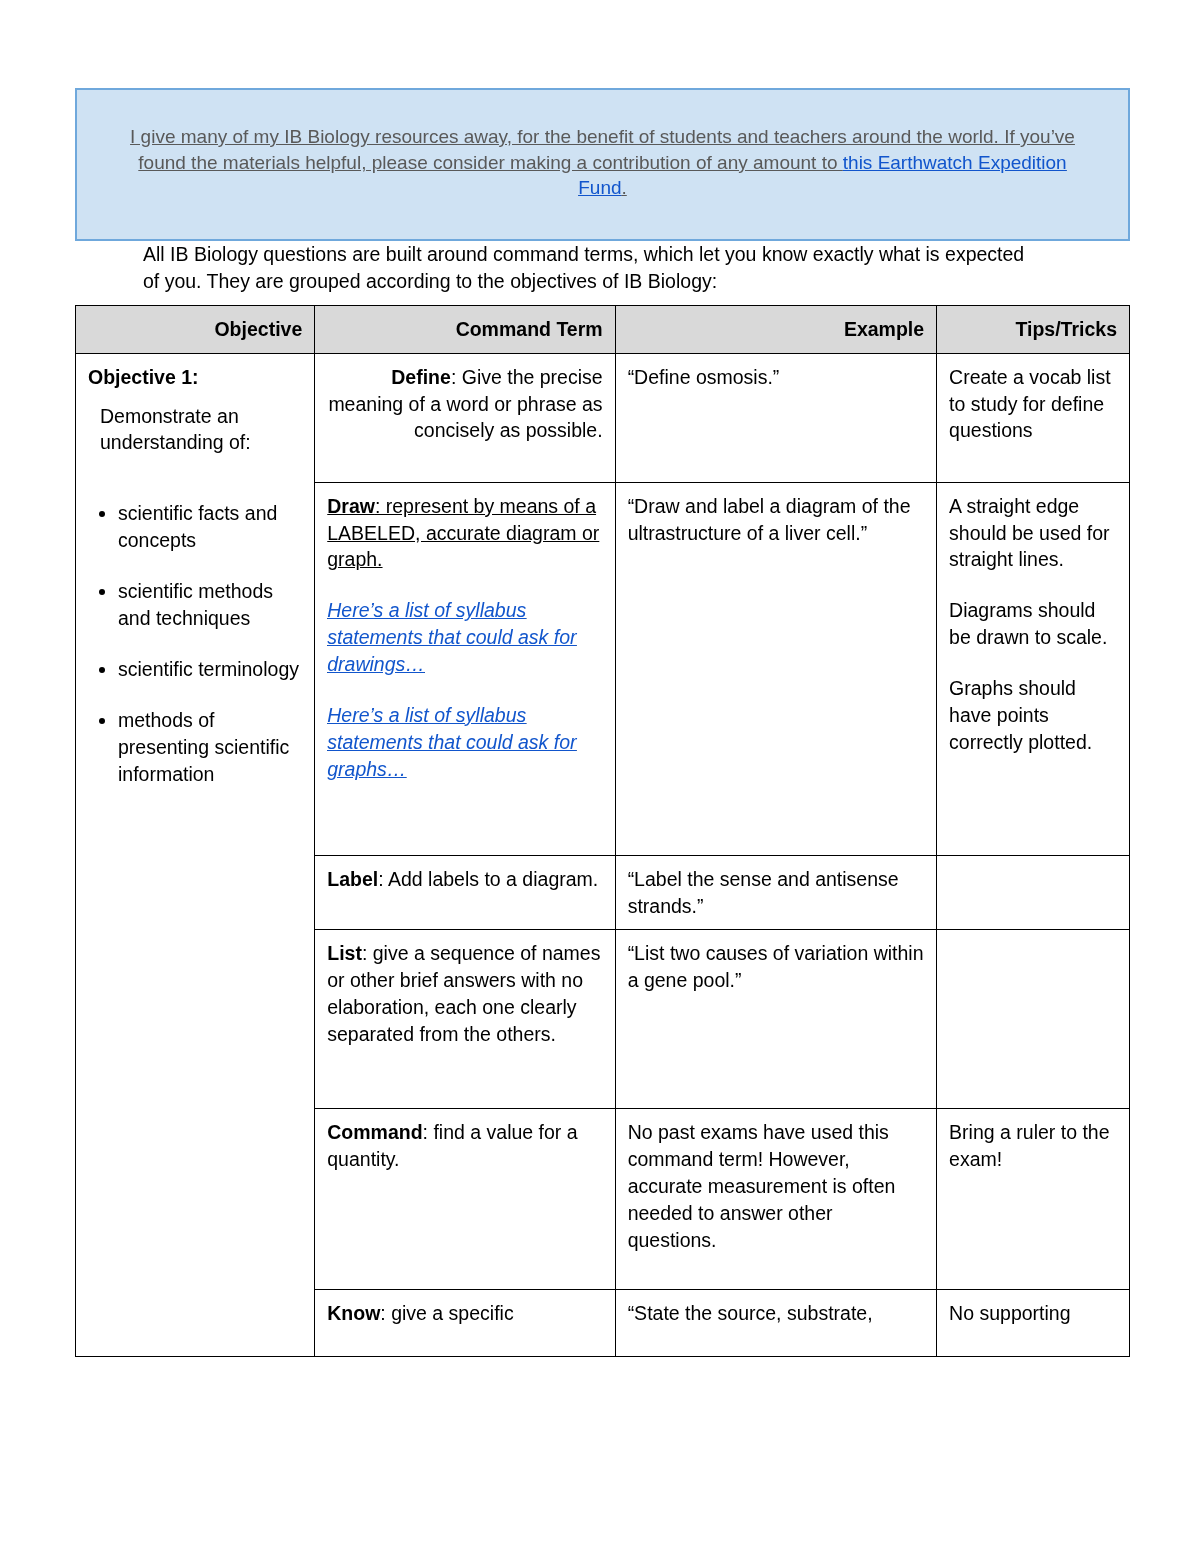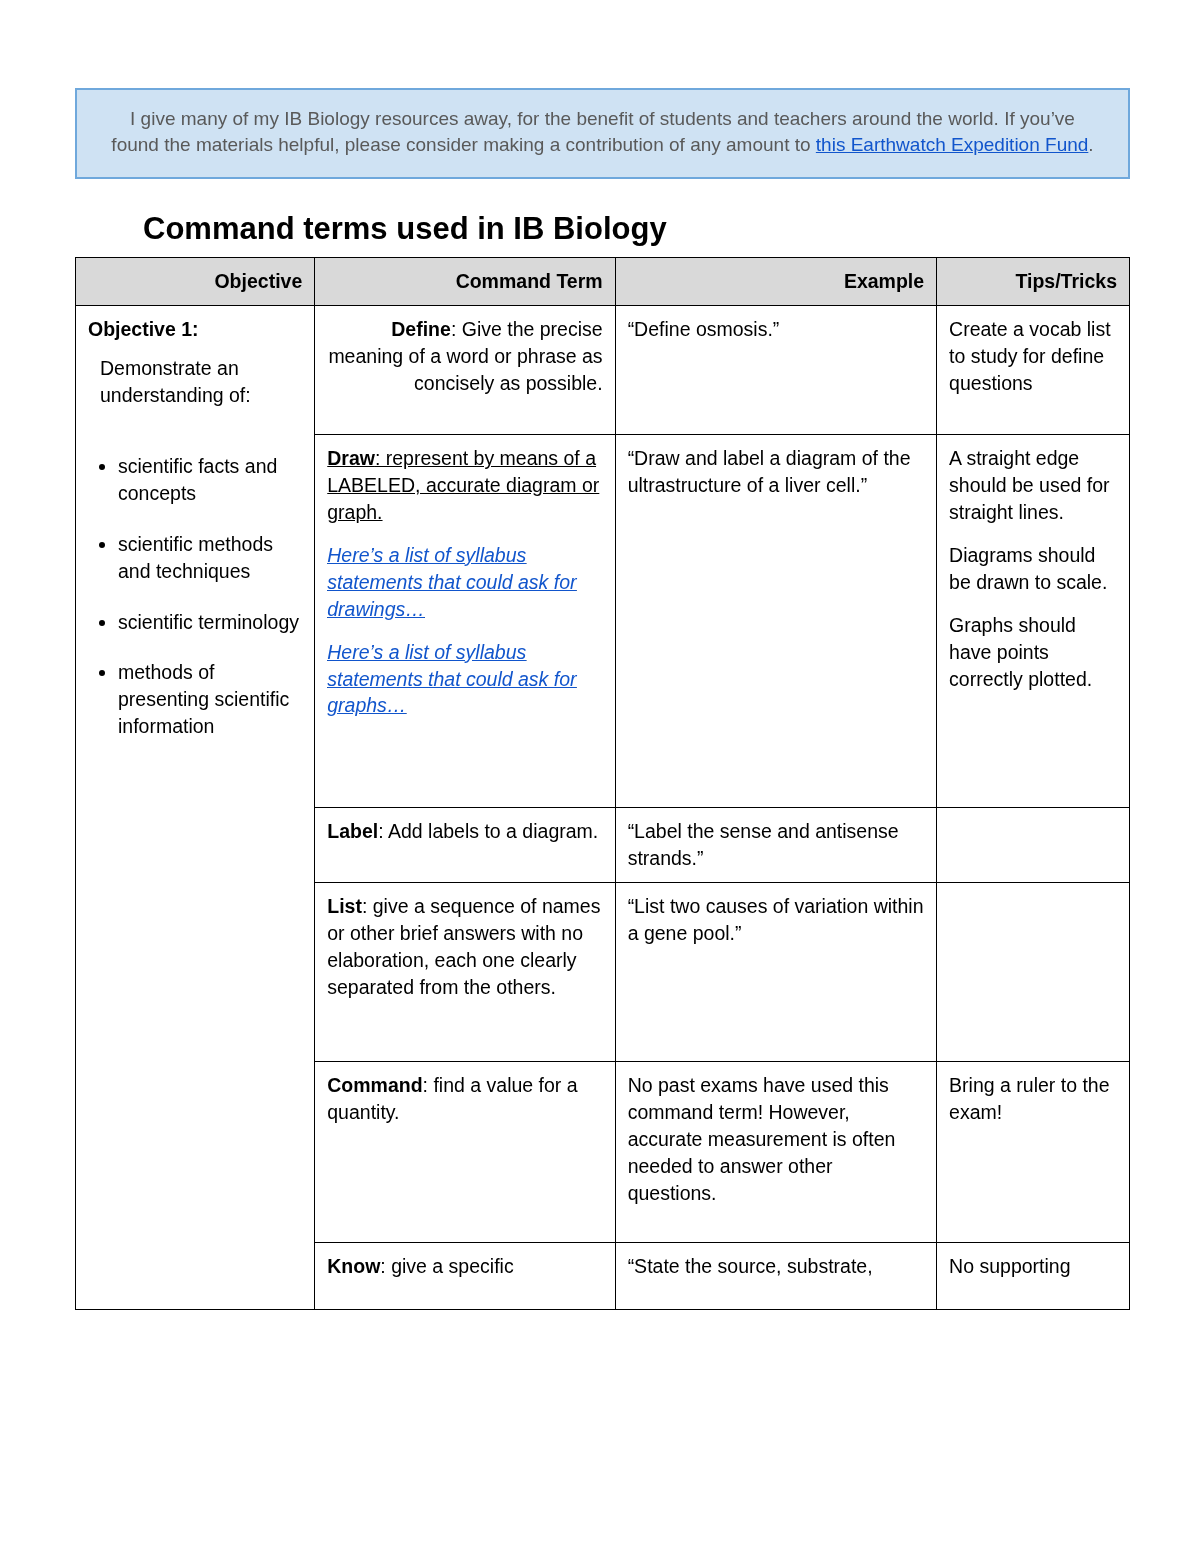--- a/index.html
+++ b/index.html
@@ -19,21 +19,21 @@
   }
   
   .notice-box {
     border: 2px solid var(--notice-border, #6fa8dc);
     background: var(--notice-bg, #cfe2f3);
     text-align: center;
     padding: 16px 30px 20px 30px;
     font-size: 19px;
     line-height: 1.35;
   }
-  .notice-line1 { margin: 0; color: #595959; }
+  .notice-line1 { margin: 18px; color: #595959; text-decoration: underline; }
   .notice-line2 { margin: 26px 0 0 0; color: #3d3d3d; font-style: italic; }
   .doc-link {
     color: var(--link, #1155cc);
     text-decoration: underline;
     cursor: pointer;
   }
   
   .heading {
     margin: 32px 0 6px 68px;
     font-size: 31px;
@@ -64,21 +64,21 @@
     font-size: 19.5px;
     line-height: 1.38;
     word-wrap: break-word;
   }
   .terms-table th {
     background: var(--header-bg, #d9d9d9);
     text-align: right;
     font-weight: 700;
   }
   .terms-table td p { margin: 0 0 0 0; }
-  .terms-table td p + p { margin-top: 16px; }
+  .terms-table td p + p { margin-top: 24px; }
   
   .obj-title { font-weight: 700; }
   .obj-desc { margin: 12px !important; }
   .obj-bullets {
     margin: 44px 0 0 0;
     padding-left: 30px;
   }
   .obj-bullets li { margin-bottom: 24px; }
   
   .syllabus-link {
@@ -98,21 +98,21 @@
 </style>
 </head>
 <body>
 
 <div class="page">
 
   <div class="notice-box">
     <p class="notice-line1"><span>I give many of my IB Biology resources away, for the benefit of students and teachers around the world.  If you’ve found the materials helpful, please consider making a contribution of any amount to </span><a href="#" class="doc-link">this Earthwatch Expedition Fund</a><span>.</span></p>
   </div>
 
-  <h1 class="heading">Command terms used in IB Biology</h1>
+  <p class="intro">All IB Biology questions are built around command terms, which let you know exactly what is expected of you.  They are grouped according to the objectives of IB Biology:</p>
 
   <table class="terms-table">
     <colgroup>
       <col class="col-objective">
         <col class="col-term">
         <col class="col-example">
         <col class="col-tips">
     </colgroup>
     <thead>
       <tr>

